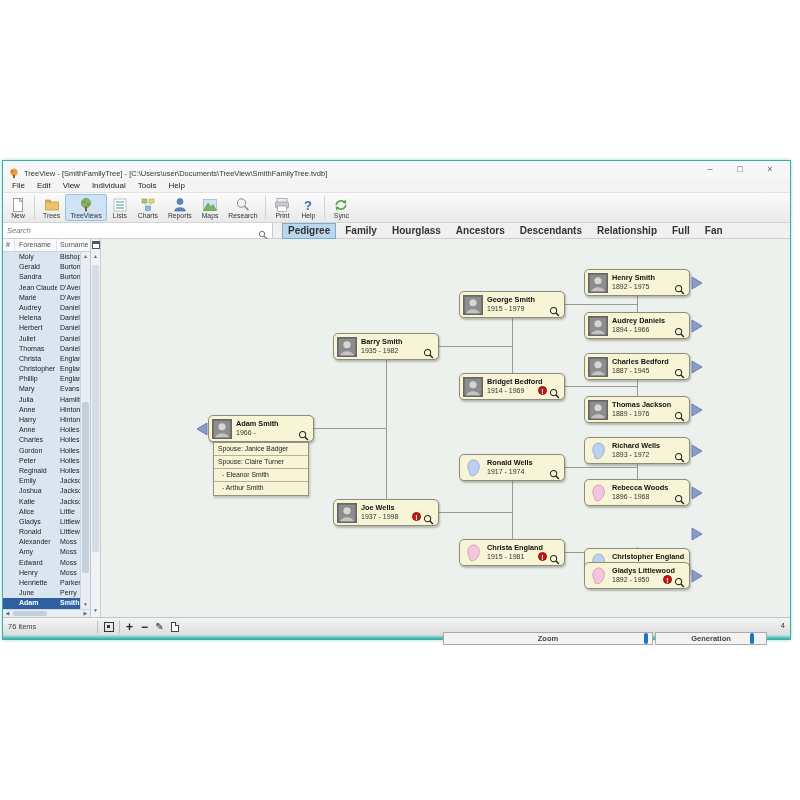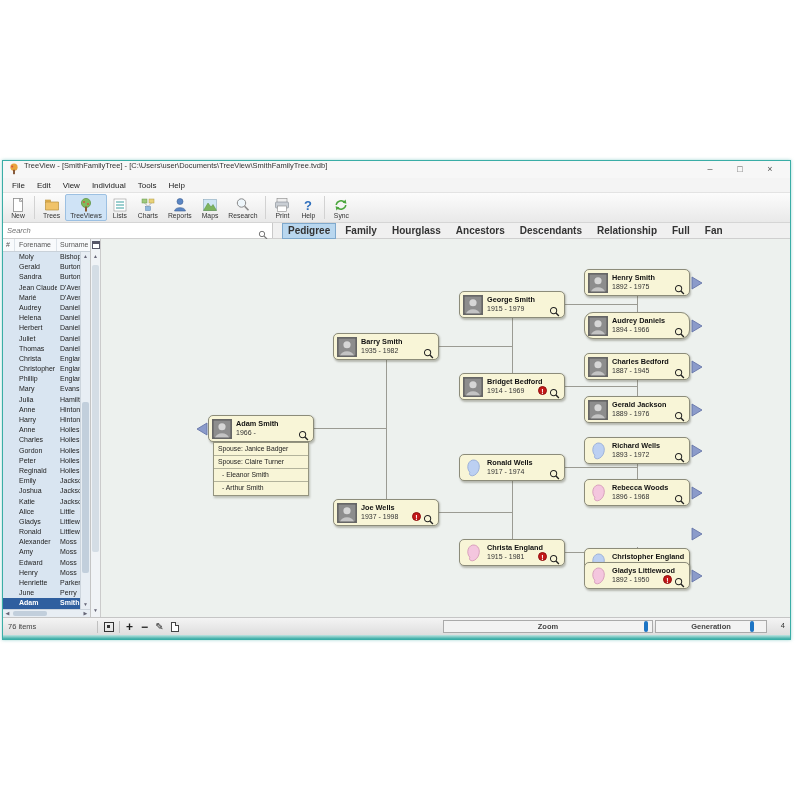--- a/index.html
+++ b/index.html
@@ -1,21 +1,21 @@
 <!DOCTYPE html>
 <html><head>
 <meta charset="utf-8">
 <style>
   *{margin:0;padding:0;box-sizing:border-box;}
   html,body{width:800px;height:800px;background:#ffffff;font-family:"Liberation Sans",sans-serif;}
   body{position:relative;overflow:hidden;}
   .window{position:absolute;left:2px;top:160px;width:789px;height:480px;background:#f0f0f0;
     border:1px solid #3aada6;box-shadow:0 0 3px rgba(58,173,166,.5);display:flex;flex-direction:column;}
   
-  .titlebar{height:17px;background:#f7f7f7;display:flex;align-items:flex-start;padding:0 5px;gap:4px;flex:0 0 auto;}
+  .titlebar{height:17px;background:#f7f7f7;display:flex;align-items:flex-end;padding:0 5px;gap:4px;flex:0 0 auto;}
   .app-icon{width:12px;height:12px;flex:0 0 auto;}
   .title-text{font-size:7.5px;color:#333;flex:1;white-space:nowrap;overflow:hidden;}
   .win-controls{display:flex;}
   .win-btn{width:30px;text-align:center;font-size:9px;color:#555;line-height:17px;cursor:default;}
   
   .menubar{height:15px;background:#f4f4f4;display:flex;align-items:center;padding-left:3px;border-bottom:1px solid #e3e3e3;flex:0 0 auto;}
   .menu-item{font-size:8px;color:#222;padding:0 6px;line-height:15px;}
   
   .toolbar{height:30px;background:linear-gradient(#fcfcfc,#e9e9e9);display:flex;align-items:stretch;padding:1px 2px;border-bottom:1px solid #d5d5d5;flex:0 0 auto;}
   .tb-btn{display:flex;flex-direction:column;align-items:center;justify-content:center;padding:1px 4px 0;border:1px solid transparent;border-radius:2px;}
@@ -85,21 +85,21 @@
   .sb-ico{position:absolute;top:0;height:17px;display:flex;align-items:center;justify-content:center;color:#222;}
   .sb-fit{left:99px;width:14px;}
   .fit-glyph{width:10px;height:10px;border:1.5px solid #333;position:relative;}
   .fit-glyph::after{content:"";position:absolute;left:2px;top:2px;width:3px;height:3px;background:#333;}
   .sb-plus{left:120px;width:13px;font-size:12px;font-weight:bold;}
   .sb-minus{left:135px;width:13px;font-size:12px;font-weight:bold;}
   .sb-edit{left:150px;width:13px;font-size:10px;}
   .sb-page{left:165px;width:13px;}
   .page-glyph{width:8px;height:10px;border:1px solid #444;background:#fff;position:relative;}
   .page-glyph::after{content:"";position:absolute;right:-1px;top:-1px;width:3px;height:3px;background:#e6e6e6;border-left:1px solid #444;border-bottom:1px solid #444;}
-  .sb-track{position:absolute;top:2px;height:13px;border:1px solid #aaa;background:#f3f3f3;}
+  .sb-track{position:absolute;top:14px;height:13px;border:1px solid #aaa;background:#f3f3f3;}
   .sb-track-label{position:absolute;left:0;right:0;text-align:center;line-height:12px;font-weight:bold;color:#444;}
   .sb-handle{position:absolute;top:0;width:4px;height:11px;background:#1c74c4;border-radius:2px;}
   .sb-value{position:absolute;top:2px;height:13px;line-height:12px;text-align:right;}
   .bottom-strip{height:4px;background:linear-gradient(#bfe4e1,#3aada6);flex:0 0 auto;}
 </style>
 </head>
 <body>
 
 <div class="window">
 
@@ -615,21 +615,21 @@
             <span class="p-name">Henry Smith</span>
             <span class="p-dates">1892 - 1975</span>
             <span class="mag"><svg viewBox="0 0 12 12">
                 <circle cx="5" cy="5" r="3.4" fill="none" stroke="#222" stroke-width="1.1"></circle>
                 <line x1="7.6" y1="7.6" x2="10.8" y2="10.8" stroke="#222" stroke-width="1.5"></line>
               </svg></span>
           </div>
           <div class="tree-arrow" style="left: 590px; top: 37px;"><svg viewBox="0 0 12 14">
               <polygon points="1,1 11,7 1,13" fill="#8b9bca" stroke="#5e6fa3" stroke-width="0.8"></polygon>
             </svg></div>
-          <div class="node" style="left: 483px; top: 73px; border-radius: 9px;">
+          <div class="node" style="left: 483px; top: 73px;">
             <span class="portrait photo">
               <svg viewBox="0 0 20 20">
                 <rect width="20" height="20" fill="#8d8d8d"></rect>
                 <circle cx="10" cy="7.5" r="4" fill="#d6d6d6"></circle>
                 <path d="M2 20 C4 13 16 13 18 20 Z" fill="#c4c4c4"></path>
                 <rect width="20" height="20" fill="none" stroke="#555" stroke-width="1"></rect>
               </svg>
             </span>
             <span class="p-name">Audrey Daniels</span>
             <span class="p-dates">1894 - 1966</span>
@@ -662,21 +662,21 @@
             </svg></div>
           <div class="node" style="left: 483px; top: 157px;">
             <span class="portrait photo">
               <svg viewBox="0 0 20 20">
                 <rect width="20" height="20" fill="#8d8d8d"></rect>
                 <circle cx="10" cy="7.5" r="4" fill="#d6d6d6"></circle>
                 <path d="M2 20 C4 13 16 13 18 20 Z" fill="#c4c4c4"></path>
                 <rect width="20" height="20" fill="none" stroke="#555" stroke-width="1"></rect>
               </svg>
             </span>
-            <span class="p-name">Gerald Jackson</span>
+            <span class="p-name">Thomas Jackson</span>
             <span class="p-dates">1889 - 1976</span>
             <span class="mag"><svg viewBox="0 0 12 12">
                 <circle cx="5" cy="5" r="3.4" fill="none" stroke="#222" stroke-width="1.1"></circle>
                 <line x1="7.6" y1="7.6" x2="10.8" y2="10.8" stroke="#222" stroke-width="1.5"></line>
               </svg></span>
           </div>
           <div class="tree-arrow" style="left: 590px; top: 164px;"><svg viewBox="0 0 12 14">
               <polygon points="1,1 11,7 1,13" fill="#8b9bca" stroke="#5e6fa3" stroke-width="0.8"></polygon>
             </svg></div>
           <div class="node" style="left: 483px; top: 198px;">

